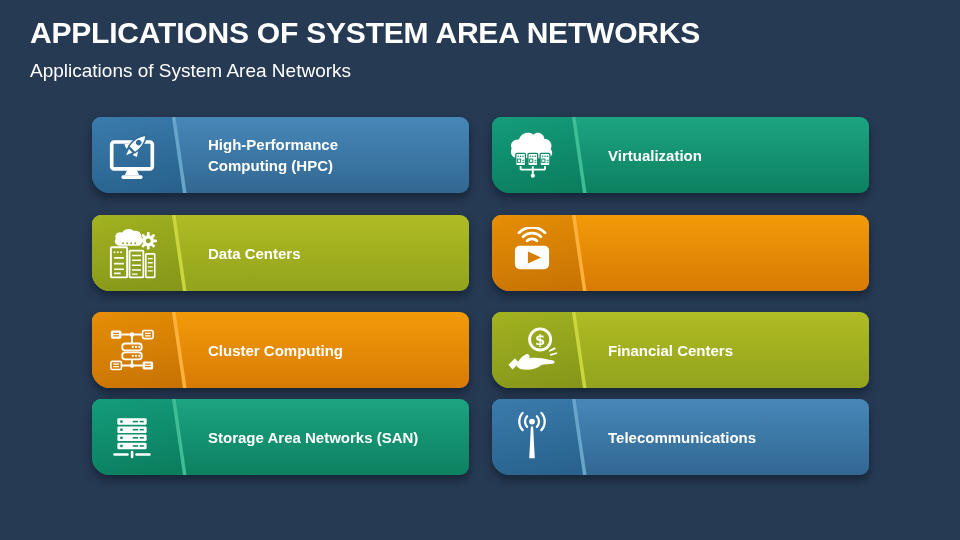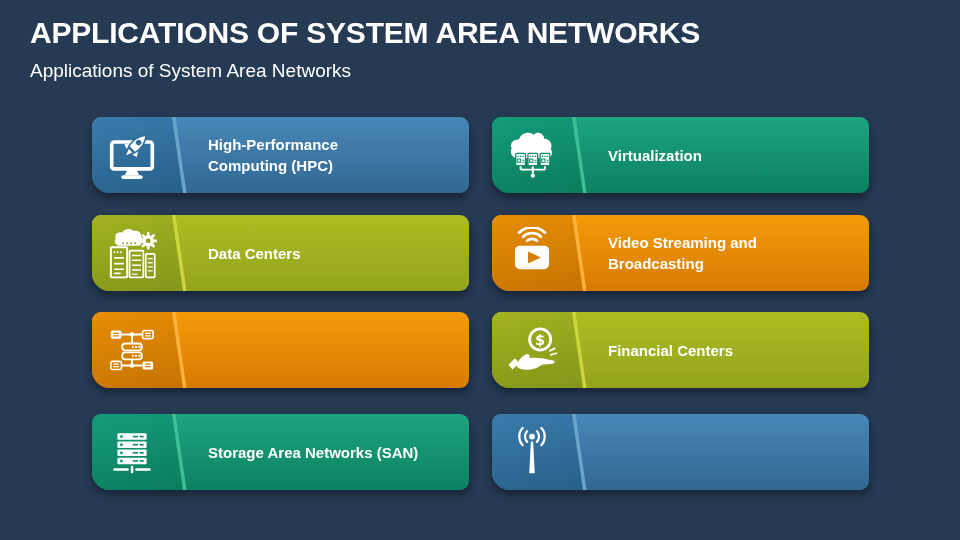--- a/index.html
+++ b/index.html
@@ -16,21 +16,21 @@
     position:absolute;left:30px;top:60px;margin:0;
     font-size:19px;font-weight:normal;color:#fff;white-space:nowrap;
   }
   .card{
     position:absolute;width:377px;height:76px;
     border-radius:9px 9px 9px 18px;overflow:hidden;
     background:linear-gradient(180deg,var(--body-top),var(--body-bottom));
     box-shadow:0 5px 9px rgba(8,16,28,.5);
   }
   .col0{left:92px}.col1{left:492px}
-  .row0{top:117px}.row1{top:215px}.row2{top:312px}.row3{top:414px}
+  .row0{top:117px}.row1{top:215px}.row2{top:312px}.row3{top:399px}
   .tile{
     position:absolute;inset:0;width:95px;
     background:linear-gradient(168deg,var(--tile-top),var(--tile-bottom));
     clip-path:polygon(0 0,80px 0,91px 100%,0 100%);
   }
   .fold{
     position:absolute;inset:0;width:95px;
     background:var(--fold);
     clip-path:polygon(80px 0,83.5px 0,94.5px 100%,91px 100%);
   }
@@ -151,22 +151,20 @@
         <g stroke="#fff" stroke-width="3.4" fill="none" stroke-linecap="round">
           <path d="M26 17 a8.5 8.5 0 0 1 12 0"></path>
           <path d="M21 12 a15.5 15.5 0 0 1 22 0"></path>
           <path d="M16 7 a22.5 22.5 0 0 1 32 0"></path>
         </g>
         <rect x="11" y="23" width="42" height="29" rx="6" fill="#fff"></rect>
         <path d="M27 30 L43 37.5 L27 45 Z" fill="var(--hole)"></path>
       </svg>
     </div>
     <div class="fold"></div>
-    <div class="label">Video Streaming and
-Broadcasting</div>
   </div>
 
   <div class="card col0 row2" style="--body-top: #F39A08; --body-bottom: #D87B05; --tile-top: #E68E05; --tile-bottom: #C67204; --fold: #FFB13C; --hole: #D87E05;">
     <div class="tile">
       <svg class="icon" viewBox="0 0 64 64">
         <g stroke="#fff" stroke-width="2.4" fill="none">
           <path d="M19 13 H45"></path>
             <path d="M32 13 V24"></path>
           <path d="M19 51 H45"></path>
             <path d="M32 43 V51"></path>
@@ -185,20 +183,21 @@
         <path d="M9 11.5 h7 M9 14.5 h7" stroke="var(--hole)" stroke-width="1.5"></path>
         <rect x="45" y="8" width="13" height="10" rx="2" fill="none" stroke="#fff" stroke-width="2"></rect>
         <path d="M48 11.5 h7 M48 14.5 h7" stroke="#fff" stroke-width="1.5"></path>
         <rect x="6" y="46" width="13" height="10" rx="2" fill="none" stroke="#fff" stroke-width="2"></rect>
         <path d="M9 49.5 h7 M9 52.5 h7" stroke="#fff" stroke-width="1.5"></path>
         <rect x="45" y="46" width="13" height="10" rx="2" fill="#fff"></rect>
         <path d="M48 49.5 h7 M48 52.5 h7" stroke="var(--hole)" stroke-width="1.5"></path>
       </svg>
     </div>
     <div class="fold"></div>
+    <div class="label">Cluster Computing</div>
   </div>
 
   <div class="card col1 row2" style="--body-top: #AFBC24; --body-bottom: #93A31C; --tile-top: #A2B220; --tile-bottom: #84951A; --fold: #C9D63E; --hole: #8FA01D;">
     <div class="tile">
       <svg class="icon" viewBox="0 0 64 64">
         <circle cx="42" cy="19" r="13" fill="none" stroke="#fff" stroke-width="3.4"></circle>
         <text x="42" y="25.5" text-anchor="middle" font-size="18" font-weight="bold" fill="#fff" font-family="DejaVu Sans, sans-serif">$</text>
         <path d="M3 50 L11 42 L16 48 L8 56 Z" fill="#fff"></path>
         <path d="M13 52 C14 46 18 41 23 38 C26 36 29 37 29 40 L29 42 C36 41 46 42 53 44 L58 45 C61 46 60 49 57 49 L44 50 C37 56 26 58 17 55 Z" fill="#fff"></path>
         <path d="M55 38 l7 -2 M54 33 l6 -3" stroke="#fff" stroke-width="2.2" stroke-linecap="round" fill="none"></path>
@@ -243,15 +242,16 @@
         <path d="M30.6 19 L33.4 19 L35.4 58 L28.6 58 Z" fill="#fff"></path>
         <g stroke="#fff" stroke-width="2.8" fill="none" stroke-linecap="round">
           <path d="M26 6.5 C22.5 10 22.5 16 26 19.5"></path>
           <path d="M20.5 2.5 C15 8 15 18 20.5 23.5"></path>
           <path d="M38 6.5 C41.5 10 41.5 16 38 19.5"></path>
           <path d="M43.5 2.5 C49 8 49 18 43.5 23.5"></path>
         </g>
       </svg>
     </div>
     <div class="fold"></div>
+    <div class="label">Telecommunications</div>
   </div>
 
 </div>
 
 </body></html>

